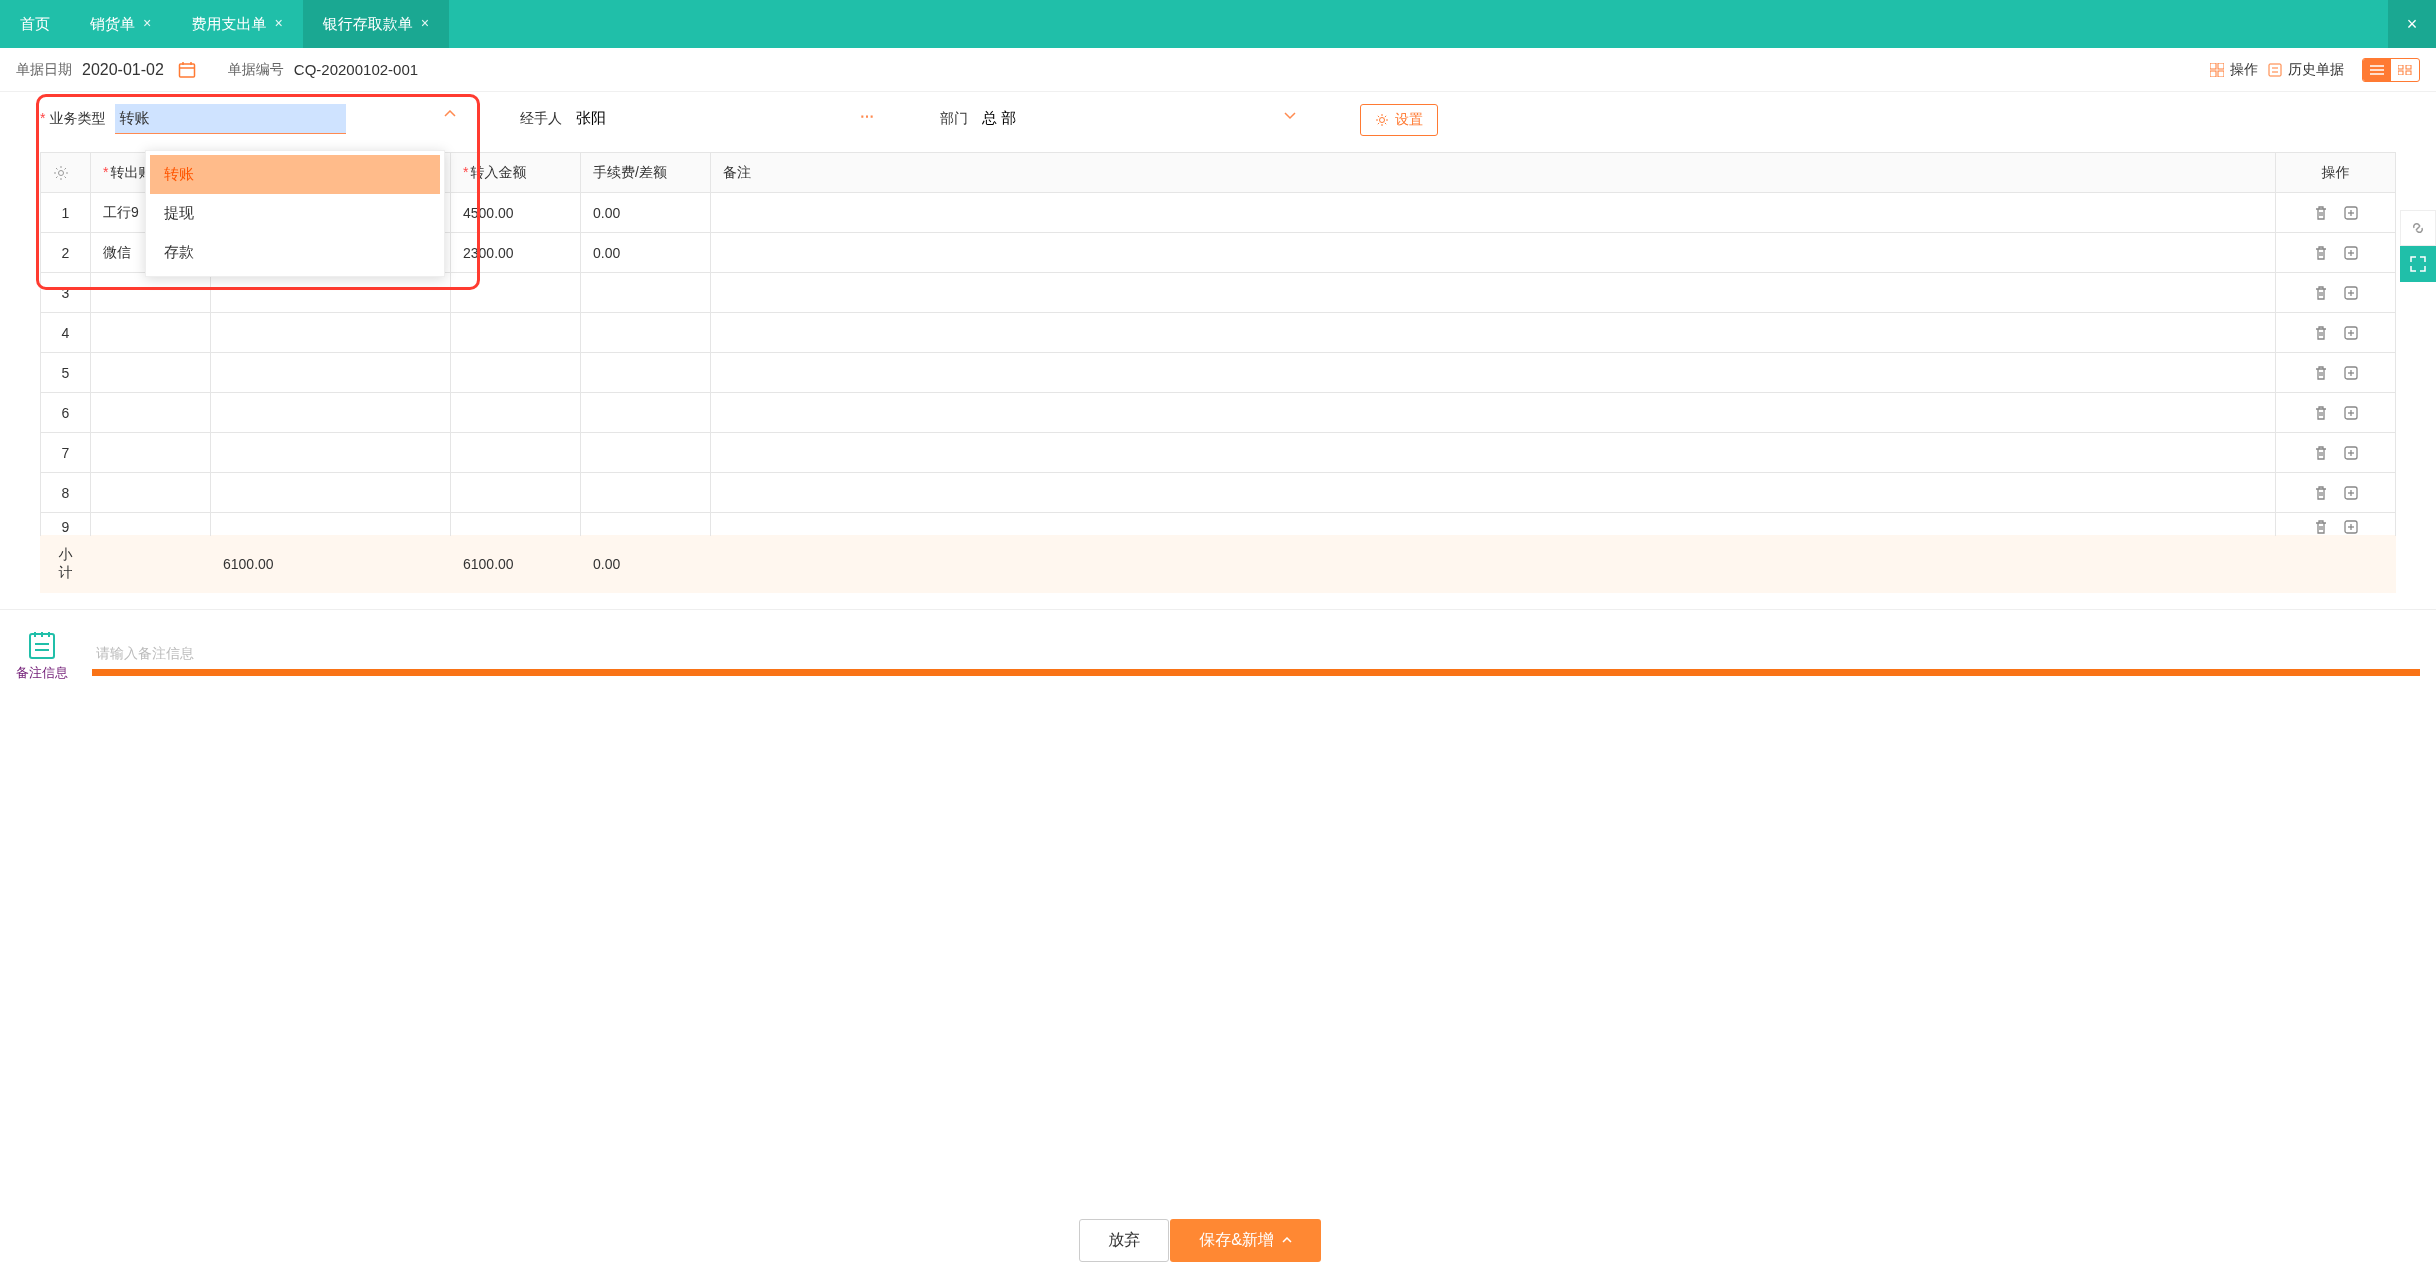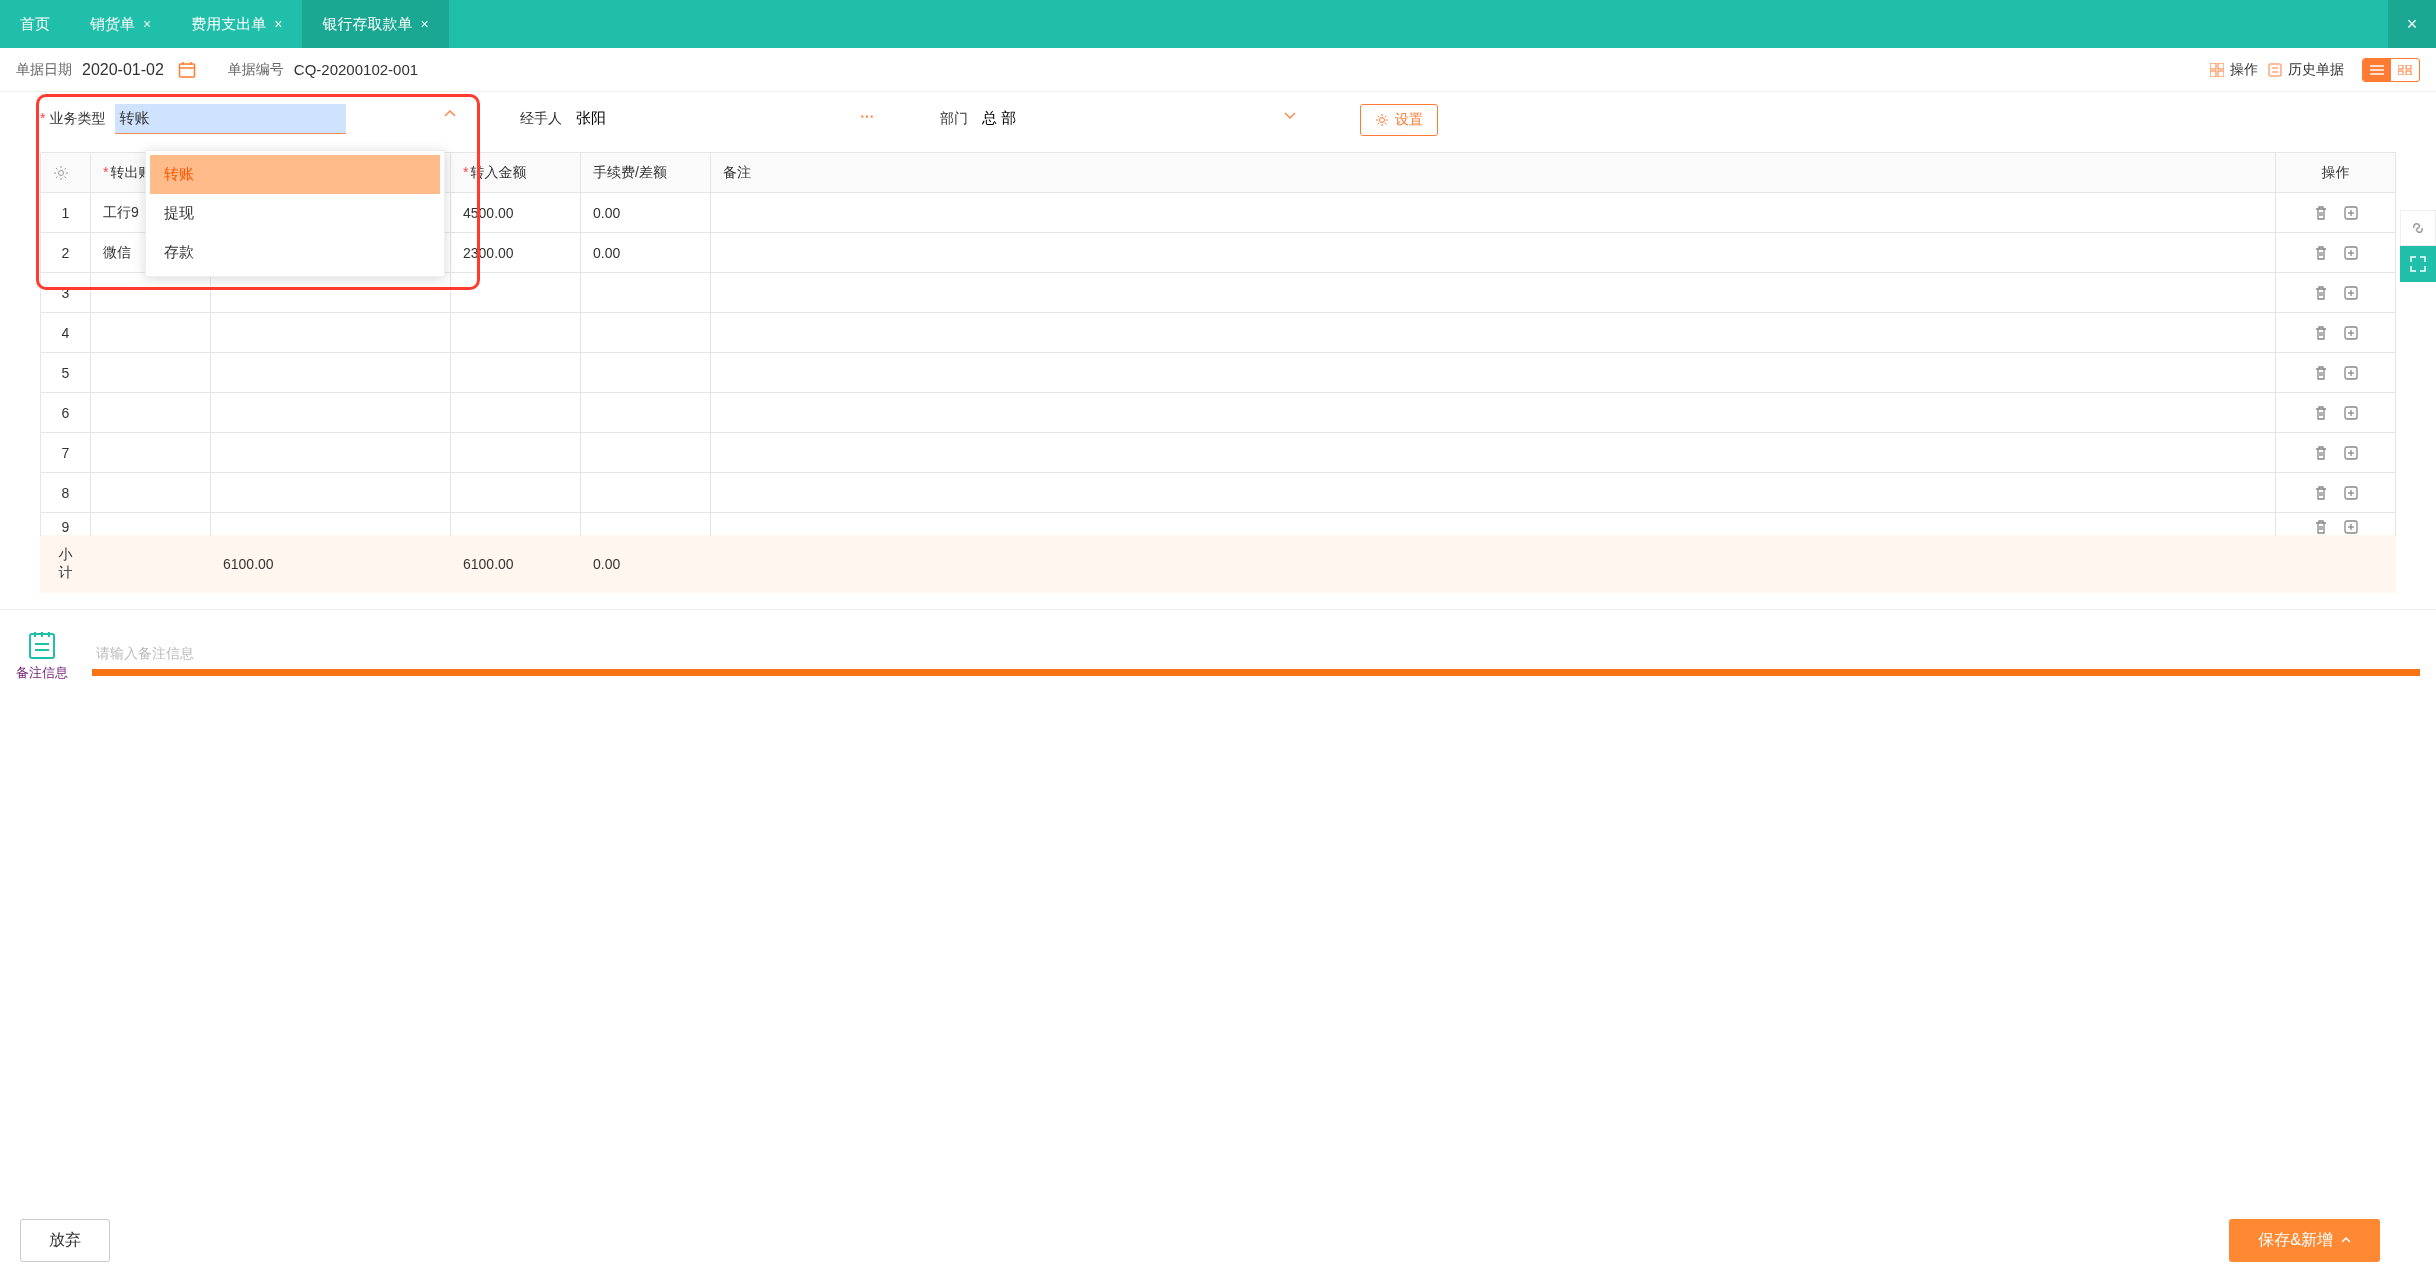--- a/index.html
+++ b/index.html
@@ -1,19 +1,19 @@
 <!DOCTYPE html>
 <html><head>
   <meta charset="utf-8">
   <style>
     * { box-sizing: border-box; margin: 0; padding: 0; }
     body { font-family: "PingFang SC", "Microsoft YaHei", sans-serif; font-size: 14px; color: #333; background: #fff; }
     
     .header-tabs { background: #20bfa9; height: 48px; display: flex; align-items: stretch; position: relative; }
-    .tab { display: flex; align-items: center; padding: 0 20px; color: #fff; font-size: 15px; cursor: pointer; gap: 8px; }
+    .tab { display: flex; align-items: center; padding: 0 20px; color: #fff; font-size: 15px; cursor: pointer; gap: 8px; font-family: Liberation Mono, monospace; }
     .tab.active { background: #1aa892; }
     .tab-close { font-size: 14px; opacity: 0.9; cursor: pointer; }
     .header-close { position: absolute; right: 0; top: 0; width: 48px; height: 48px; background: #1aa892; display: flex; align-items: center; justify-content: center; color: #fff; font-size: 18px; cursor: pointer; }
     
     .toolbar { height: 44px; display: flex; align-items: center; padding: 0 16px; border-bottom: 1px solid #f0f0f0; gap: 10px; }
     .tb-label { color: #666; font-size: 14px; }
     .tb-value { color: #333; font-size: 16px; margin-right: 4px; }
     .tb-date-icon { width: 18px; height: 18px; }
     .tb-spacer { flex: 1; }
     .tb-action { display: flex; align-items: center; gap: 6px; color: #ff7a33; cursor: pointer; }
@@ -49,21 +49,21 @@
     .table .subtotal-row td { background: #fff7ef; border-color: #fff7ef; }
     .row-icons { display: flex; justify-content: center; gap: 14px; }
     .row-icons svg { cursor: pointer; }
     .gear-btn { cursor: pointer; }
     
     .remark-section { display: flex; align-items: center; padding: 20px 16px; border-top: 1px solid #eee; margin-top: 16px; gap: 24px; }
     .remark-icon-box { display: flex; flex-direction: column; align-items: center; gap: 4px; color: #701a75; font-size: 13px; }
     .remark-input { flex: 1; border: none; border-bottom: 7px solid #f97316; padding: 8px 4px; font-size: 14px; outline: none; }
     .remark-input::placeholder { color: #bbb; }
     
-    .bottom-bar { position: fixed; bottom: 0; left: 0; right: 36px; height: 68px; display: flex; align-items: center; justify-content: space-between; padding: 0 20px; gap: 1px; background: #fff; }
+    .bottom-bar { position: fixed; bottom: 0; left: 0; right: 36px; height: 68px; display: flex; align-items: center; justify-content: center; padding: 0 20px; gap: 1px; background: #fff; }
     .btn { padding: 10px 28px; border-radius: 3px; font-size: 16px; cursor: pointer; border: 1px solid transparent; }
     .btn-secondary { border-color: #ccc; color: #333; background: #fff; }
     .btn-primary { background: #ff8833; color: #fff; display: flex; align-items: center; gap: 8px; }
     
     .side-buttons { position: fixed; right: 0; top: 210px; display: flex; flex-direction: column; }
     .side-btn { width: 36px; height: 36px; display: flex; align-items: center; justify-content: center; cursor: pointer; }
     .side-btn.teal { background: #20bfa9; color: #fff; }
     .side-btn.white { background: #fff; border: 1px solid #eee; color: #999; }
     
     svg { display: block; }

